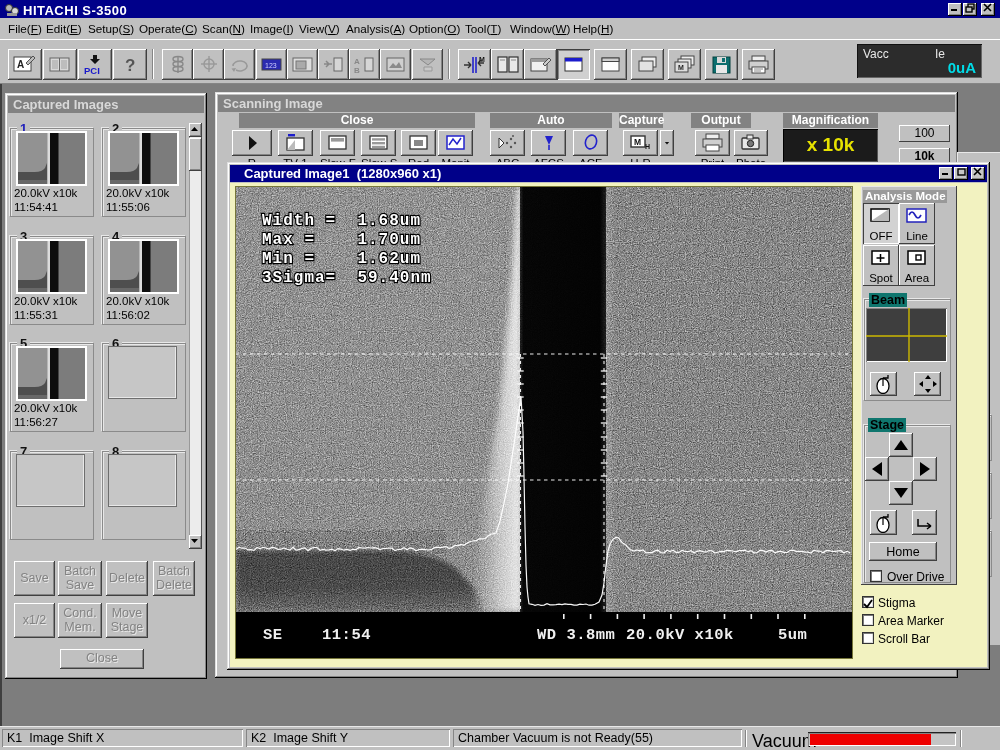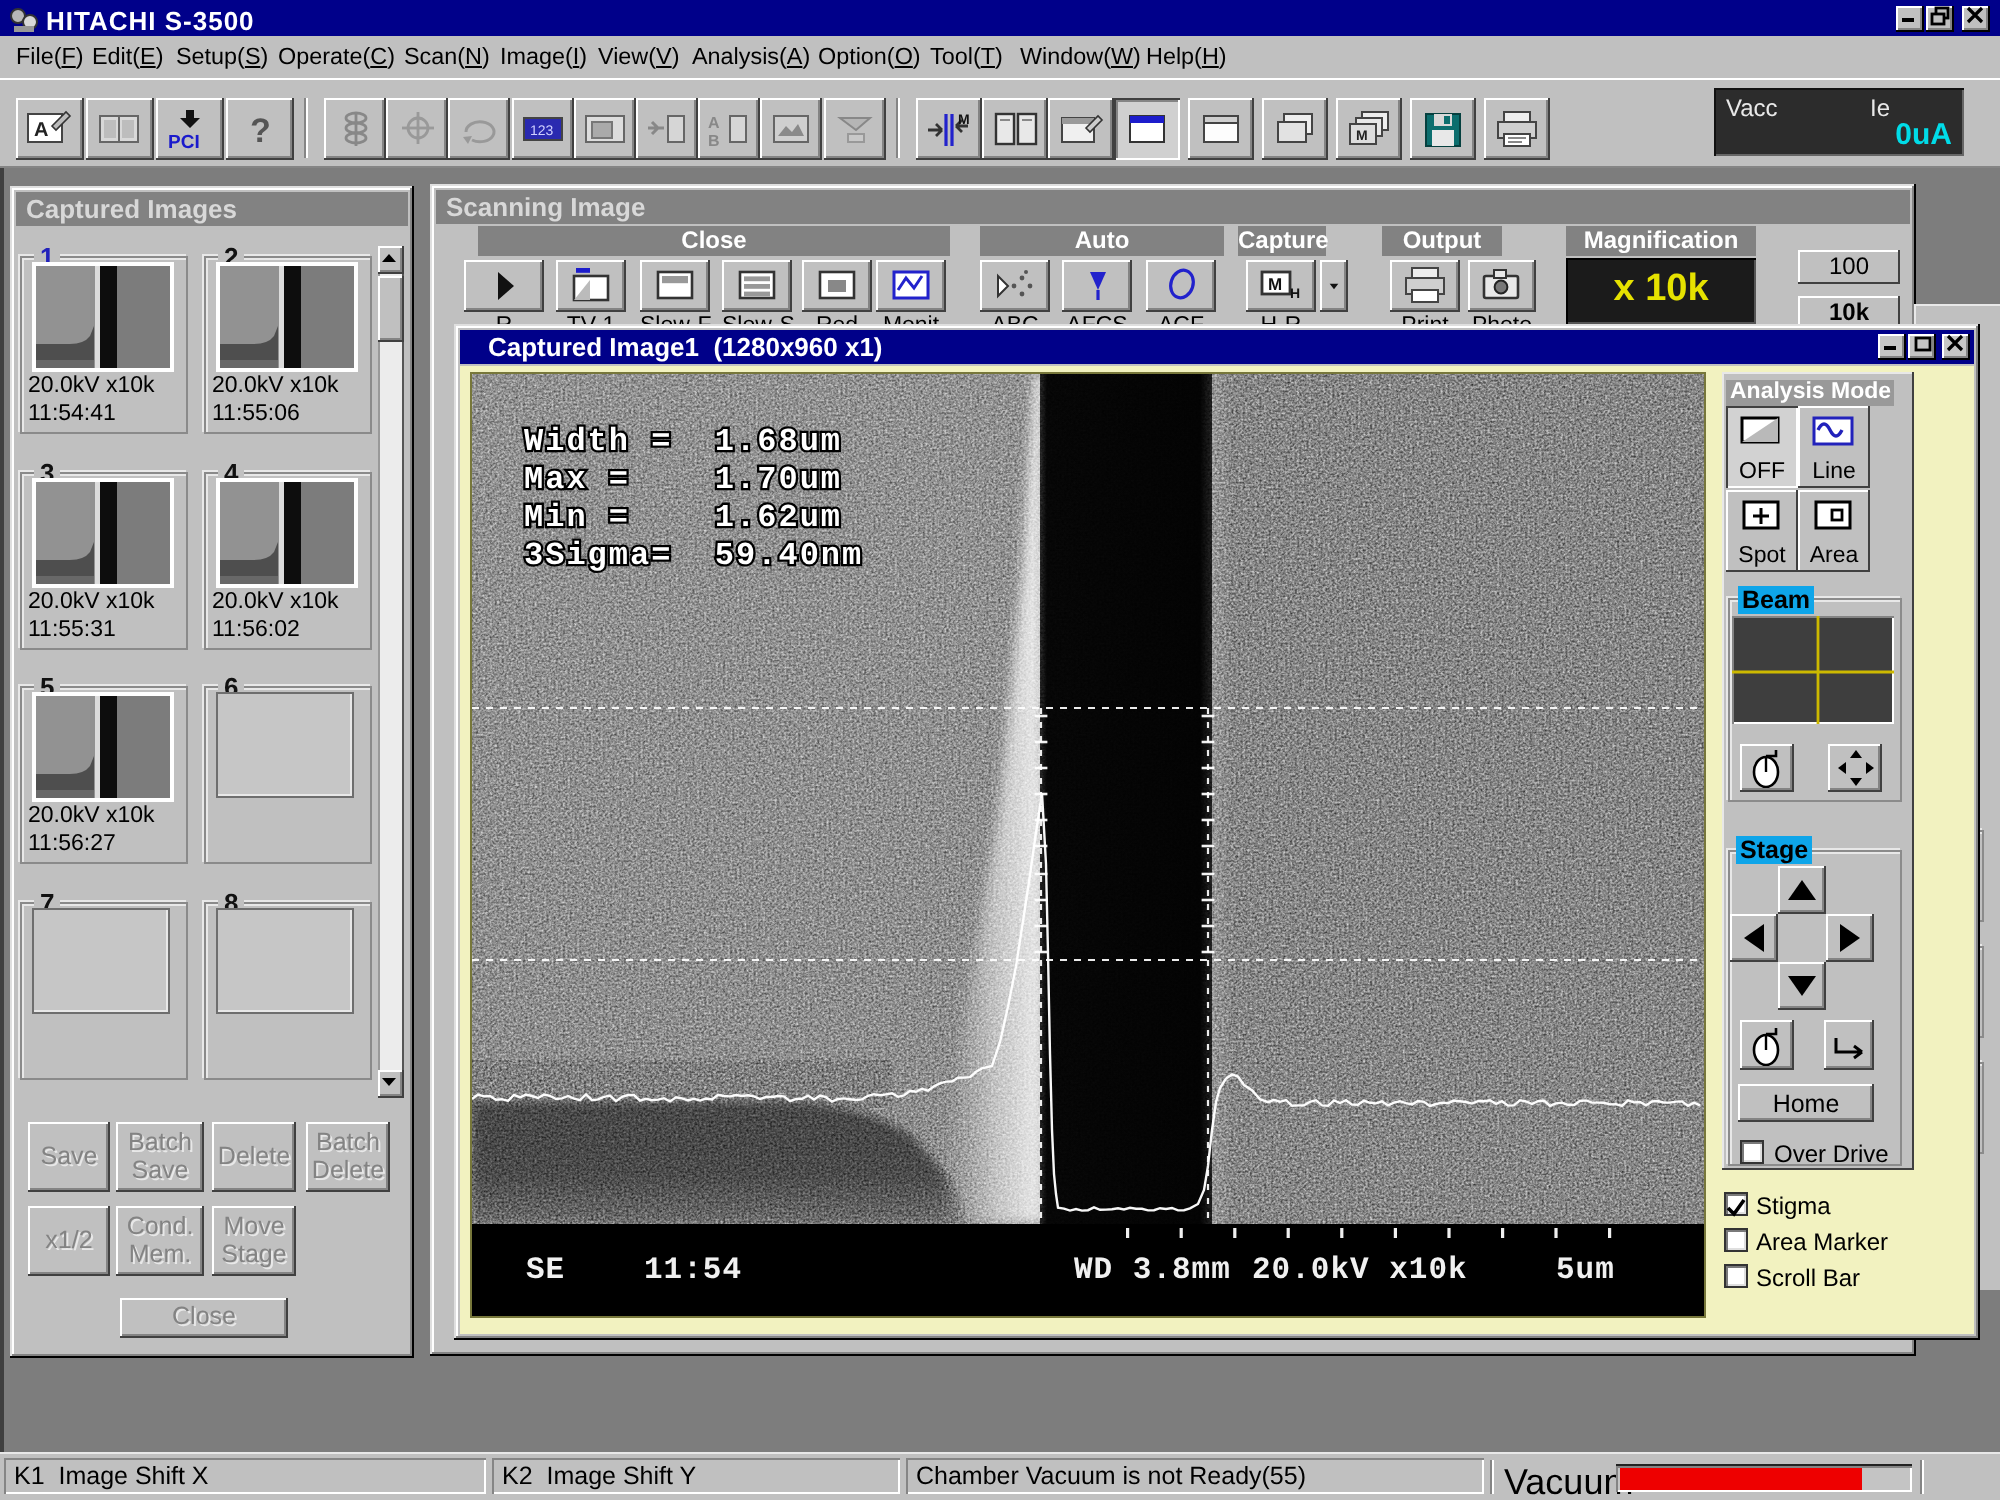--- a/index.html
+++ b/index.html
@@ -29,21 +29,21 @@
 .cellnum{position:absolute;left:7px;top:-3px;font-weight:bold;font-size:13px;background:#c0c0c0;padding:0 3px}
 .tlab{position:absolute;left:4px;font-size:11.5px;white-space:nowrap}
 .pbtn{position:absolute;background:#c0c0c0;box-shadow:inset -1px -1px 0 #404040,inset 1px 1px 0 #fff,inset -2px -2px 0 #848484;color:#838383;text-shadow:1px 1px 0 #e8e8e8;font-size:12.5px;text-align:center;display:flex;align-items:center;justify-content:center;line-height:1.1}
 
 .shdr{position:absolute;height:15px;background:#828282;color:#fff;font-weight:bold;font-size:12px;text-align:center;line-height:15px}
 .slab{position:absolute;font-size:11.5px;text-align:center;white-space:nowrap}
 .magbox{position:absolute;left:565px;top:16px;width:95px;height:33px;background:#1b1b1b;box-shadow:inset 1px 1px 0 #000,inset -1px -1px 0 #555;color:#e6e200;font-weight:bold;font-size:19px;text-align:center;line-height:32px}
 .mbtn{position:absolute;left:681px;width:51px;height:17px;background:#c0c0c0;box-shadow:inset -1px -1px 0 #404040,inset 1px 1px 0 #fff;font-size:12px;text-align:center;line-height:17px}
 
 .gbox{position:absolute;border:1px solid #8b8b8b;box-shadow:1px 1px 0 #e8e8e8 inset,-1px -1px 0 #e8e8e8}
-.glab{position:absolute;font-weight:bold;font-size:12.5px;background:#0ea5e9;padding:0 2px}
+.glab{position:absolute;font-weight:bold;font-size:12.5px;background:#0f766e;padding:0 2px}
 .abtn{position:absolute;background:#c0c0c0;box-shadow:inset -1px -1px 0 #404040,inset 1px 1px 0 #fff,inset -2px -2px 0 #848484;display:flex;align-items:center;justify-content:center}
 .amode{position:absolute;width:36px;height:41px;background:#c0c0c0;box-shadow:inset -1px -1px 0 #404040,inset 1px 1px 0 #fff;font-size:11.5px;text-align:center}
 .amode.on{background:#d2d2d2;box-shadow:inset 1px 1px 0 #404040,inset -1px -1px 0 #fff}
 .amode .lb{position:absolute;bottom:2px;width:100%}
 .chk{position:absolute;width:12px;height:12px;background:#fff;box-shadow:inset 1px 1px 0 #7a7a7a,inset -1px -1px 0 #dfdfdf;border:1px solid #333}
 .clab{position:absolute;font-size:12px;white-space:nowrap}
 
 #status{position:absolute;left:0;top:726px;width:1000px;height:24px;background:#c0c0c0;box-shadow:inset 0 1px 0 #e8e8e8}
 .sseg{position:absolute;top:3px;height:18px;box-shadow:inset 1px 1px 0 #858585,inset -1px -1px 0 #fff;font-size:12.5px;padding:2px 0 0 5px}
 </style></head>

